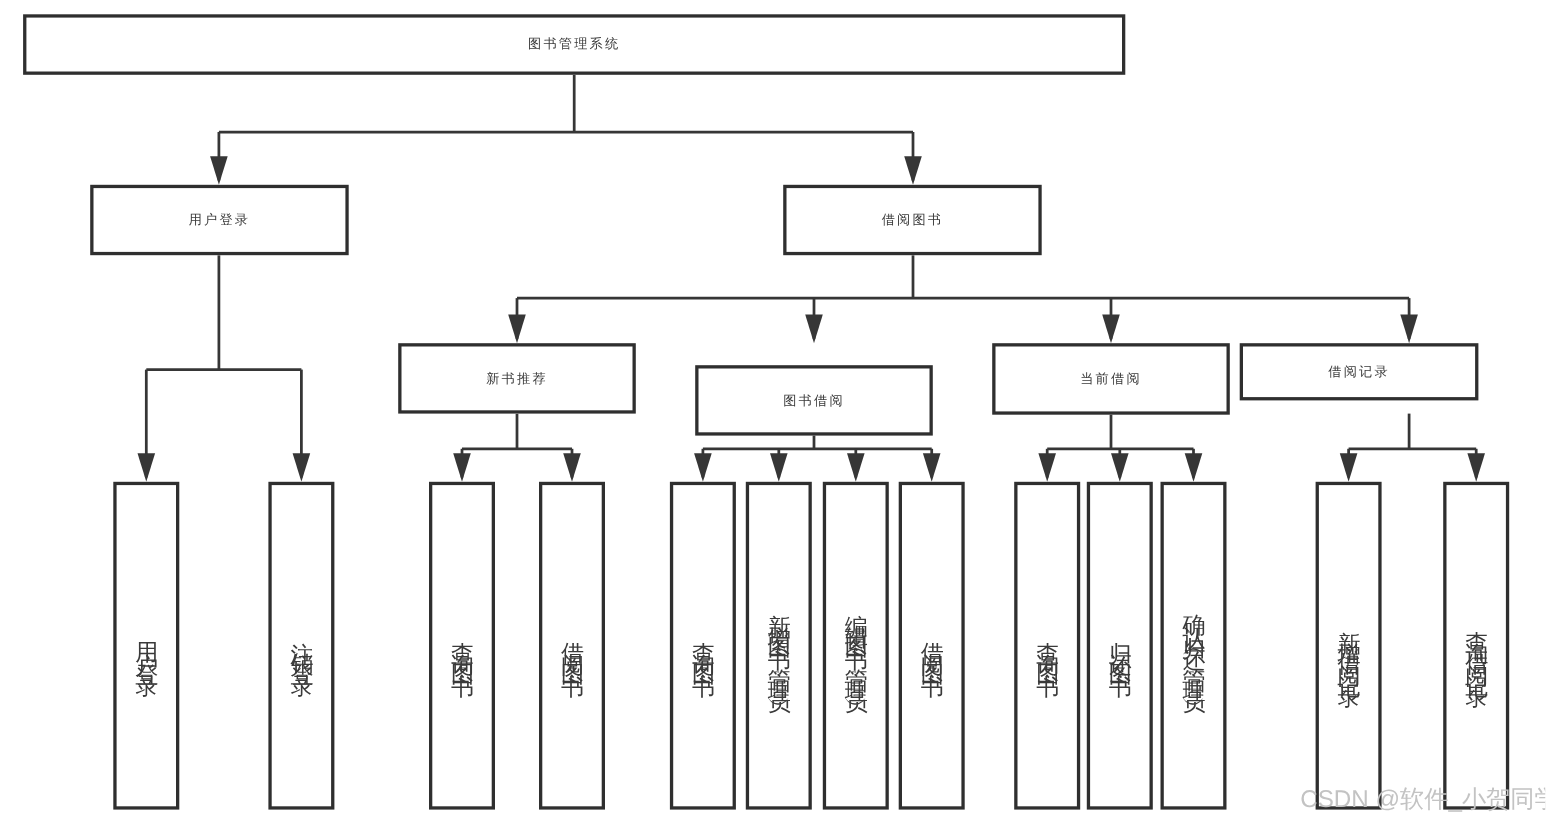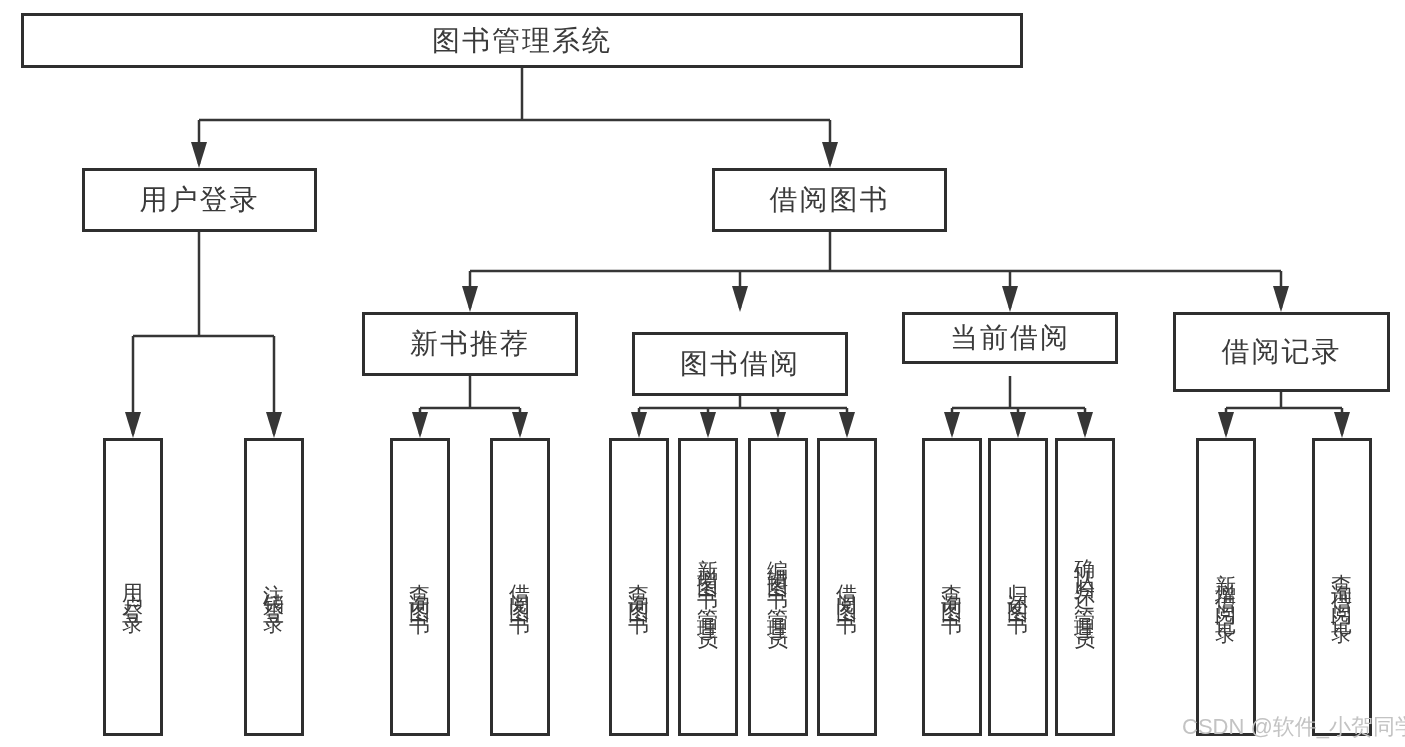--- a/index.html
+++ b/index.html
@@ -9,21 +9,21 @@
   }
   .connectors{position:absolute;left:0;top:0;width:1405px;height:747px;pointer-events:none;}
   .connectors line{stroke:#363636;stroke-width:2.5;}
   .connectors polygon{fill:#363636;stroke:none;}
   .node{
     position:absolute;background:#ffffff;border:3px solid #2f2f2f;
     box-sizing:border-box;display:flex;align-items:center;justify-content:center;
     z-index:2;
   }
   .node.h span{
-    font-size:28px;color:#3a3a3a;letter-spacing:2px;white-space:nowrap;
+    font-size:12px;color:#3a3a3a;letter-spacing:2px;white-space:nowrap;
   }
   .node.v span{
     writing-mode:vertical-rl;text-orientation:mixed;
     font-size:21px;color:#3a3a3a;letter-spacing:10px;line-height:1;
     white-space:nowrap;
   }
   .watermark{
     position:absolute;left:1182px;top:712px;z-index:6;
     font-size:22px;color:#c3c3c3;white-space:nowrap;
   }
@@ -118,24 +118,24 @@
   <div class="node h" style="left:712px;top:168px;width:235px;height:64px;">
     <span>借阅图书</span>
   </div>
 
   <div class="node h" style="left:362px;top:312px;width:216px;height:64px;">
     <span>新书推荐</span>
   </div>
   <div class="node h" style="left:632px;top:312px;width:216px;height:64px;margin-top:20px;">
     <span>图书借阅</span>
   </div>
-  <div class="node h" style="left:902px;top:312px;width:216px;height:52px;">
+  <div class="node h" style="left:902px;top:312px;width:216px;height:65px;">
     <span>当前借阅</span>
   </div>
-  <div class="node h" style="left:1173px;top:312px;width:217px;height:80px;">
+  <div class="node h" style="left:1127px;top:312px;width:217px;height:52px;">
     <span>借阅记录</span>
   </div>
 
   <div class="node v" style="left:103px;top:438px;width:60px;height:298px;">
     <span>用户登录</span>
   </div>
   <div class="node v" style="left:244px;top:438px;width:60px;height:298px;">
     <span>注销登录</span>
   </div>
 

